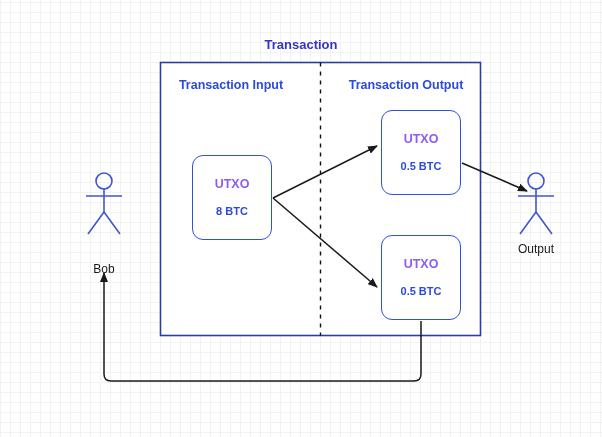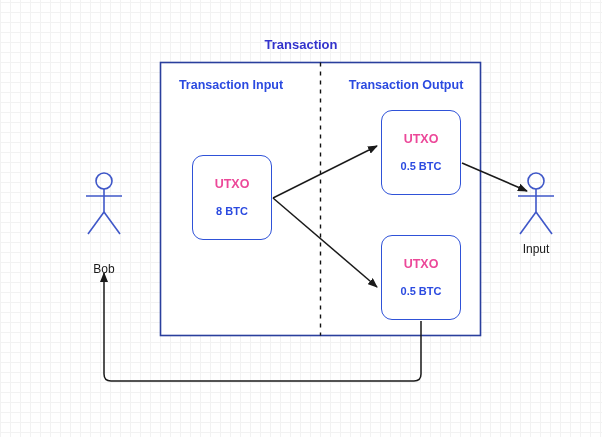--- a/index.html
+++ b/index.html
@@ -73,21 +73,21 @@
     box-sizing: border-box;
     display: flex;
     flex-direction: column;
     align-items: center;
     justify-content: center;
   }
   .utxo-box .utxo-title {
     font-family: "Liberation Sans", sans-serif;
     font-weight: bold;
     font-size: 12.5px;
-    color: #ec4899;
+    color: #8b5cf6;
     line-height: 1;
     margin-bottom: 16px;
   }
   .utxo-box .utxo-amount {
     font-family: "Liberation Sans", sans-serif;
     font-weight: bold;
     font-size: 11px;
     color: #2b4ae0;
     line-height: 1;
   }
@@ -163,15 +163,15 @@
     <div class="utxo-amount">0.5 BTC</div>
   </div>
 
   <div class="utxo-box" id="utxo-out-2">
     <div class="utxo-title">UTXO</div>
     <div class="utxo-amount">0.5 BTC</div>
   </div>
 
   <div class="person-label" id="label-bob">Bob</div>
 
-  <div class="person-label" id="label-alice">Input</div>
+  <div class="person-label" id="label-alice">Output</div>
 
 </div>
 
 </body></html>

